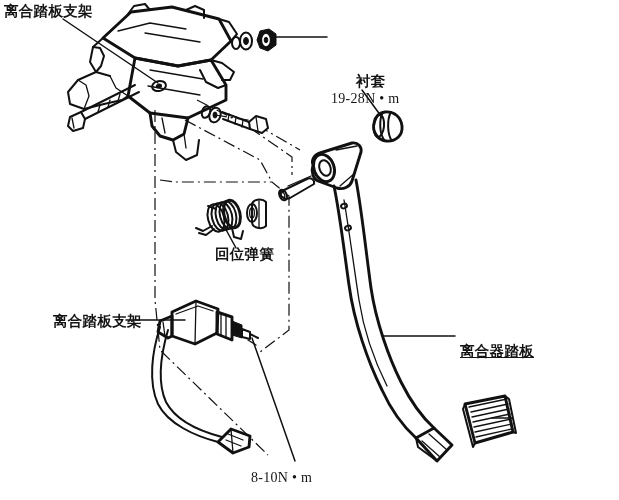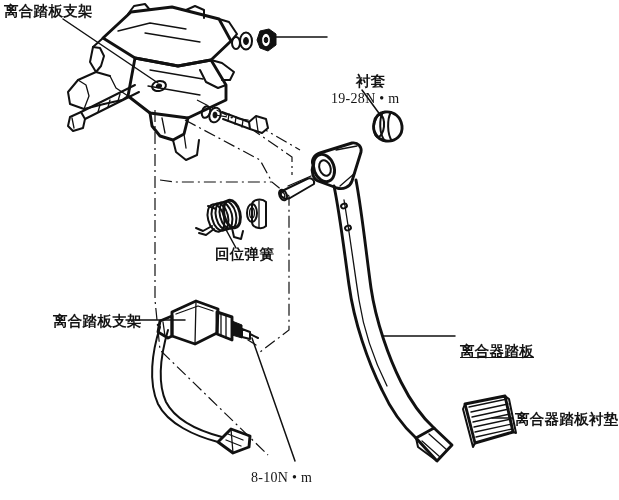--- a/index.html
+++ b/index.html
@@ -271,17 +271,16 @@
   <div class="label label-num" style="left:331px; top:48px;margin-top:44px;">19-28N • m</div>
 
   <div class="label label-cn" style="left:347px; top:74px;margin-left:9px;">衬套</div>
 
   <div class="label label-cn" style="left:215px; top:247px;">回位弹簧</div>
 
   <div class="label label-cn" style="left:53px;  top:314px;">离合踏板支架</div>
 
   <div class="label label-cn" style="left:460px; top:344px;text-decoration:underline;">离合器踏板</div>
 
-  <div class="label label-cn" style="left:515px; top:412px;">离合器踏板衬垫</div>
 
   <div class="label label-num" style="left:251px; top:471px;">8-10N • m</div>
 
 </div>
 
 </body></html>

